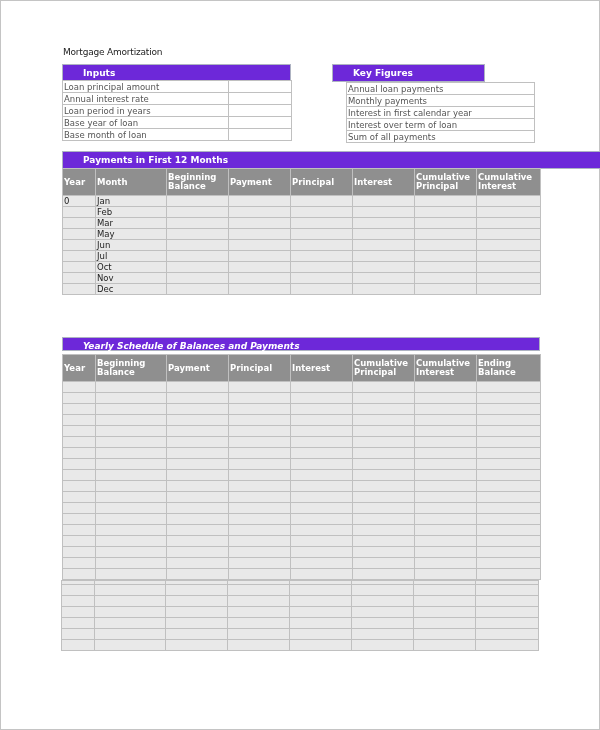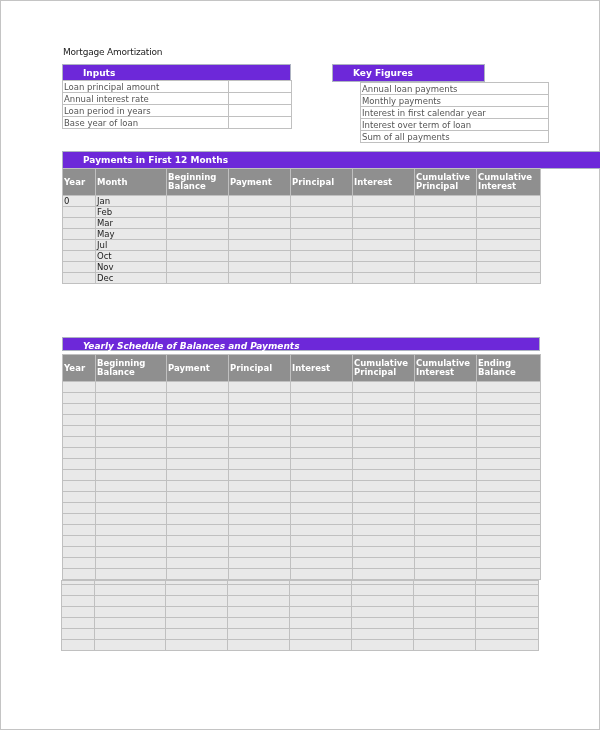--- a/index.html
+++ b/index.html
@@ -58,25 +58,29 @@
         <td></td>
       </tr>
       <tr>
         <td>Loan period in years</td>
         <td></td>
       </tr>
       <tr>
         <td>Base year of loan</td>
         <td></td>
       </tr>
+      <tr>
+        <td>Base month of loan</td>
+        <td></td>
+      </tr>
     </tbody>
 </table>
 
 <div class="band" style="left:332px; top:64px; width:153px; height:18px;">Key Figures</div>
-<table class="kv" style="left:360px; top:82px; width:188px;">
+<table class="kv" style="left:346px; top:82px; width:188px;">
   <colgroup>
       <col style="width:188px">
     </colgroup>
   <tbody id="kf-body">
       <tr>
         <td>Annual loan payments</td>
       </tr>
       <tr>
         <td>Monthly payments</td>
       </tr>
@@ -152,20 +156,30 @@
         <td>May</td>
         <td></td>
         <td></td>
         <td></td>
         <td></td>
         <td></td>
         <td></td>
       </tr>
       <tr>
         <td></td>
+        <td>Jun</td>
+        <td></td>
+        <td></td>
+        <td></td>
+        <td></td>
+        <td></td>
+        <td></td>
+      </tr>
+      <tr>
+        <td></td>
         <td>Jul</td>
         <td></td>
         <td></td>
         <td></td>
         <td></td>
         <td></td>
         <td></td>
       </tr>
       <tr>
         <td></td>

